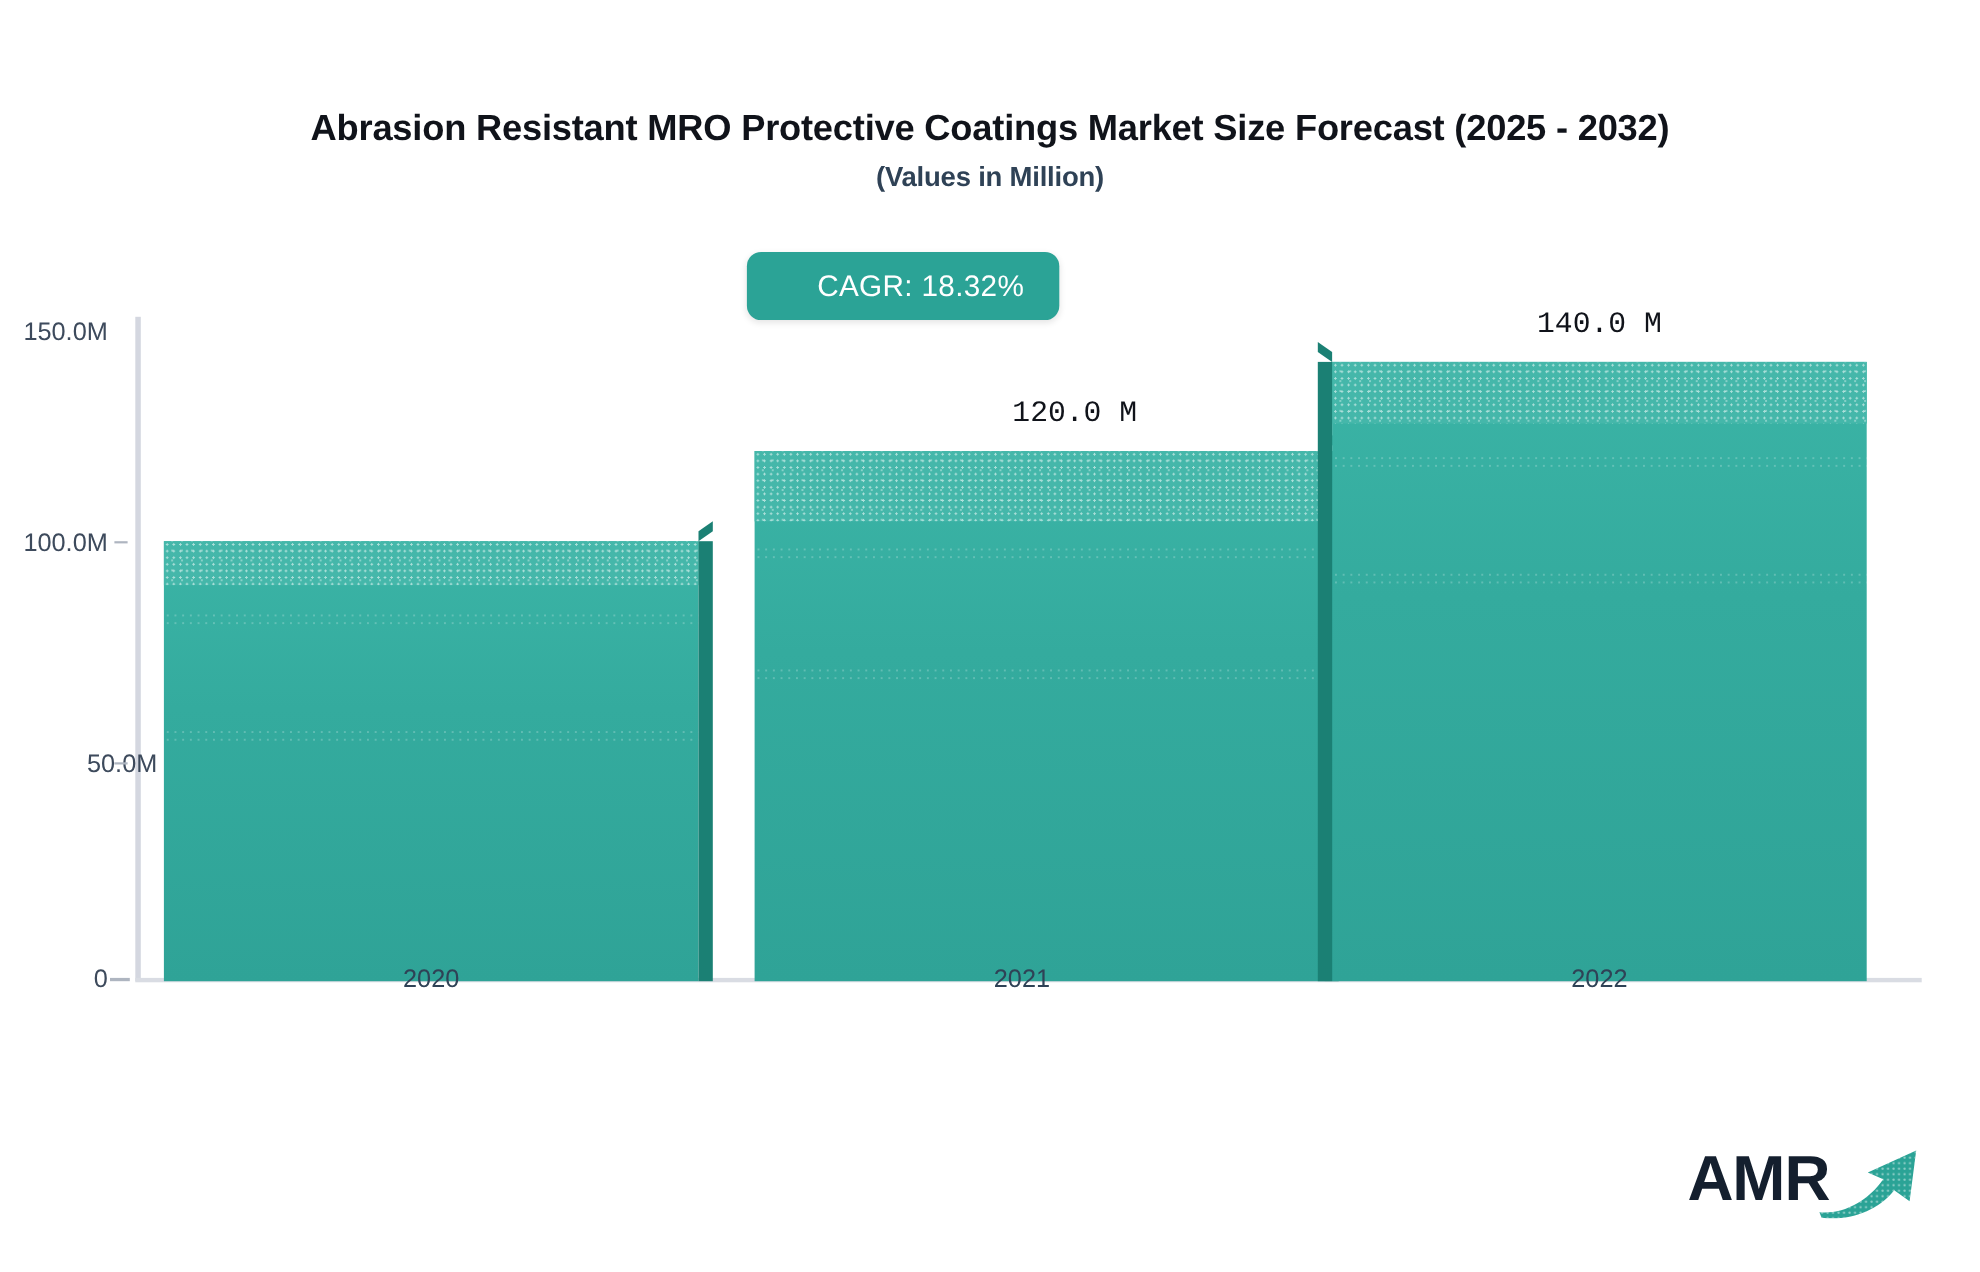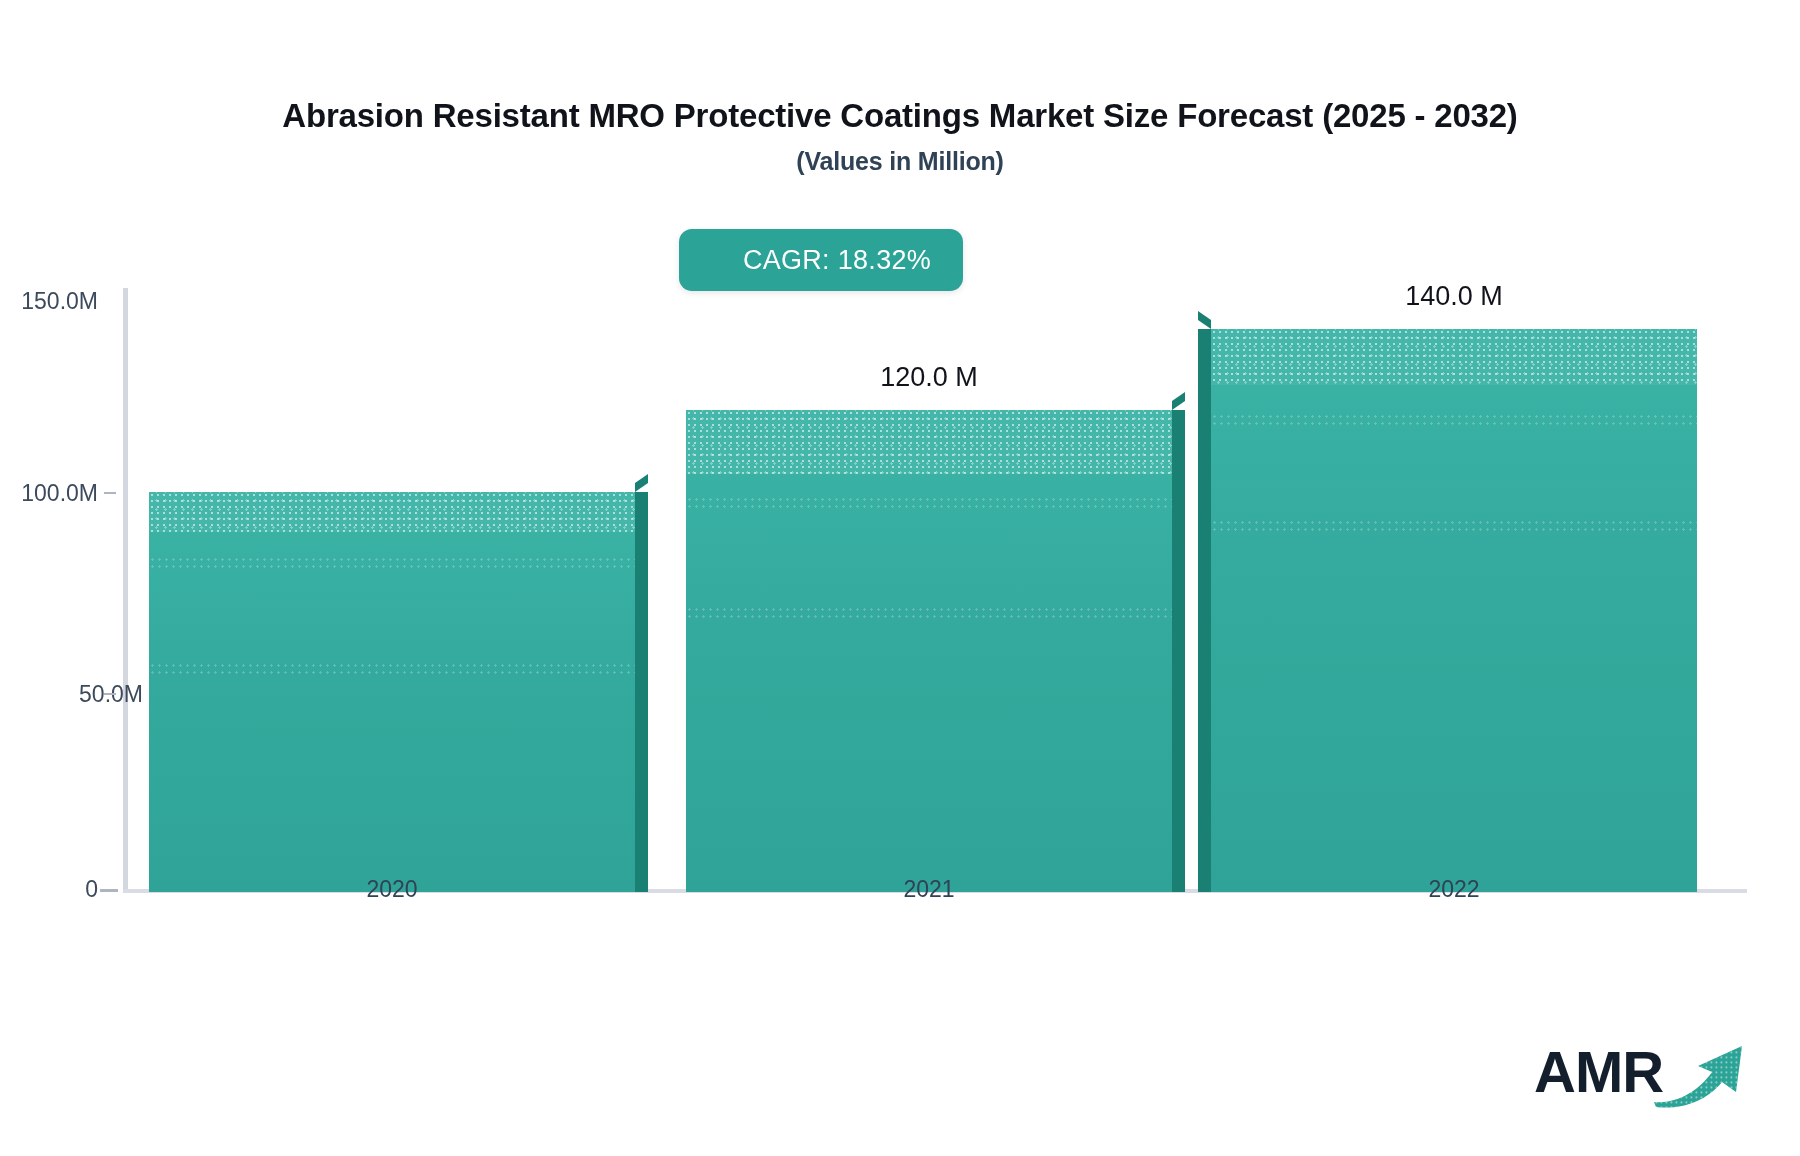--- a/index.html
+++ b/index.html
@@ -157,20 +157,21 @@
     transform-origin: left bottom;
   }
 
   .bar-value {
     position: absolute;
     width: 100%;
     text-align: center;
     font-size: 27px;
     color: #10131a;
     white-space: nowrap;
+    font-family: Liberation Mono, monospace;
   }
 
   .x-cat {
     position: absolute;
     top: 876px;
     width: 240px;
     text-align: center;
     font-size: 23px;
     color: #2f4256;
   }
@@ -233,21 +234,21 @@
     <div class="bar-wrap" style="left:149px; bottom:264px; width:486px; height:400px;">
       <div class="bar-front" style="height:400px;">
         <div class="bar-top-band"></div>
         <div class="bar-band-2" style="top:64px;"></div>
         <div class="bar-band-2" style="top:170px;"></div>
       </div>
       <div class="bar-side"></div>
       <div class="bar-side-cap"></div>
     </div>
 
-    <div class="bar-wrap" style="left:686px; bottom:264px; width:486px; height:482px;">
+    <div class="bar-wrap" style="left:686px; bottom:264px; width:486px; height:482px;padding-left:32px;">
       <div class="bar-value" style="top:-48px;">120.0 M</div>
       <div class="bar-front" style="height:482px;">
         <div class="bar-top-band" style="height:64px;"></div>
         <div class="bar-band-2" style="top:86px;"></div>
         <div class="bar-band-2" style="top:196px;"></div>
       </div>
       <div class="bar-side"></div>
       <div class="bar-side-cap"></div>
     </div>
 

